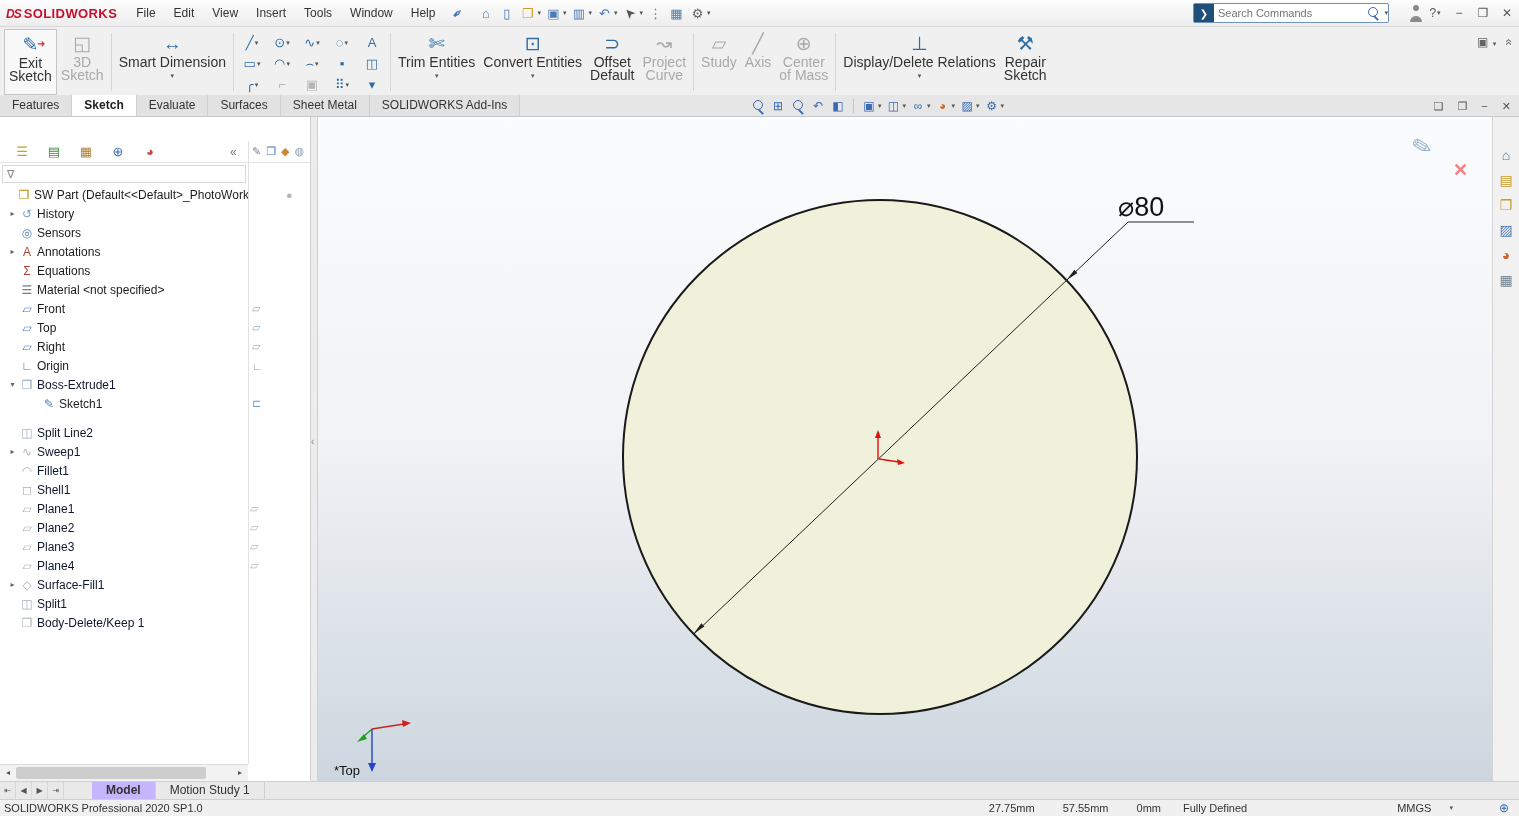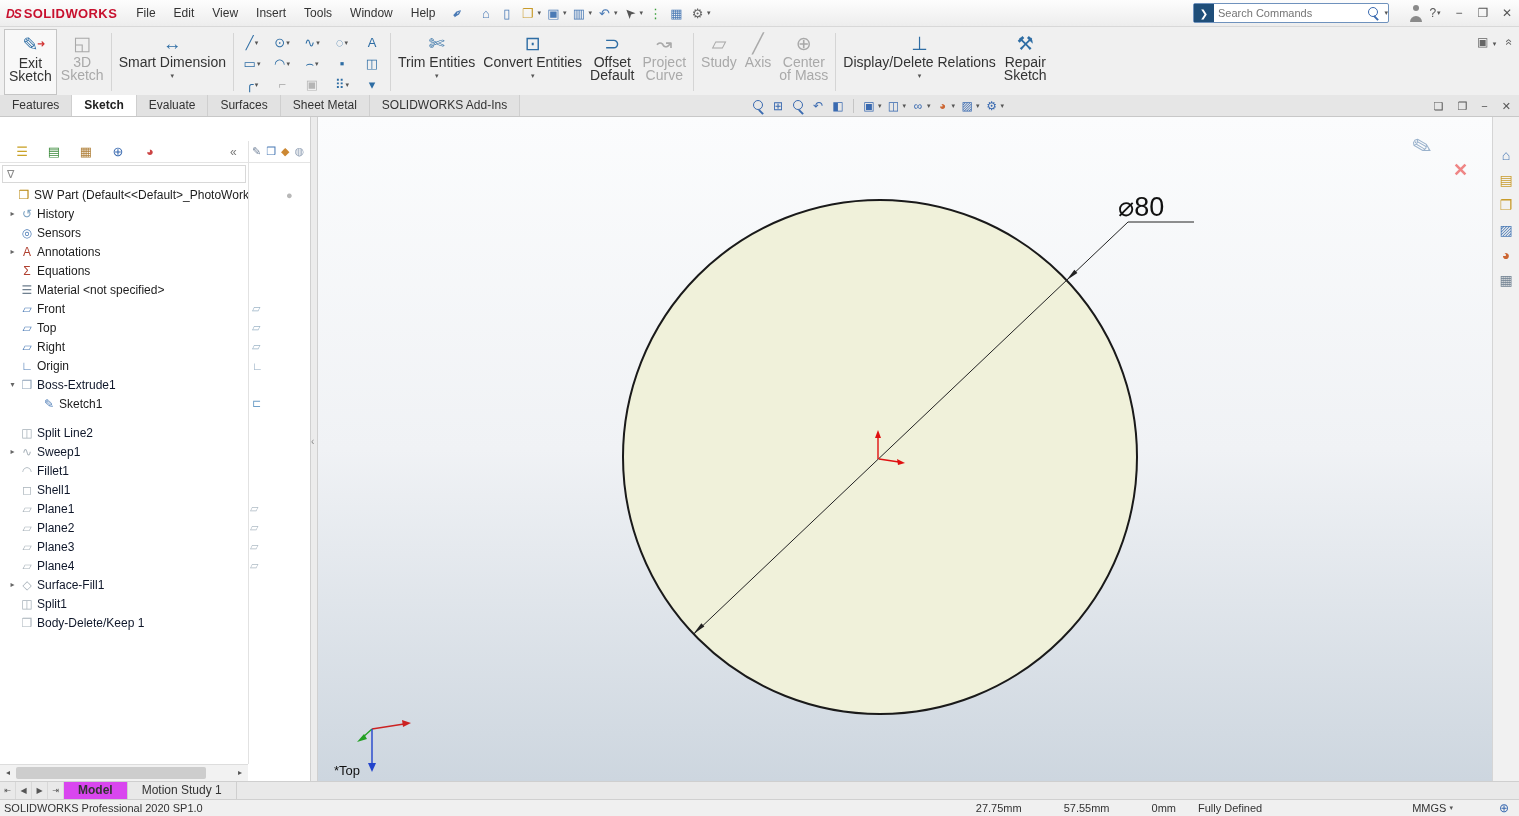--- a/index.html
+++ b/index.html
@@ -118,29 +118,29 @@
 
   
   .taskpane { width:27px; background:#f1f1f1; border-left:1px solid #d5d5d5; flex:none;
     display:flex; flex-direction:column; align-items:center; padding-top:30px; gap:9px; }
   .taskpane .g { font-size:14px; }
 
   
   .tabbar { height:18px; background:#e9e9e9; border-top:1px solid #cfcfcf; display:flex; align-items:stretch; }
   .tb-btn { width:16px; text-align:center; line-height:17px; font-size:8px; color:#555; border-right:1px solid #d8d8d8; }
   .btab { padding:0 14px; line-height:17px; border-right:1px solid #cfcfcf; color:#333; }
-  .btab.active { background:#d946ef; font-weight:bold; }
+  .btab.active { background:#c4b5fd; font-weight:bold;margin-left:28px; }
 
   
   .statusbar { height:17px; background:#f0f0f0; border-top:1px solid #d0d0d0; display:flex; align-items:center; font-size:11px; color:#333; }
   .sb-left { margin-left:4px; }
   .sb-right { margin-left:auto; display:flex; align-items:center; }
-  .sb-coords { display:flex; gap:42px; }
+  .sb-coords { display:flex; gap:28px; }
   .sb-state { margin-left:22px; }
-  .sb-units { margin-left:150px; display:flex; align-items:center; gap:2px; }
+  .sb-units { margin-left:150px; display:flex; align-items:center; gap:17px; }
   .sb-globe { margin:0 10px 0 46px; color:#3a6ab0; font-size:12px; }
 </style>
 </head>
 <body>
 
 <div class="titlebar">
   <div class="logo">
     <span class="logo-ds">DS</span>
     <span class="logo-sw">SOLIDWORKS</span>
   </div>

